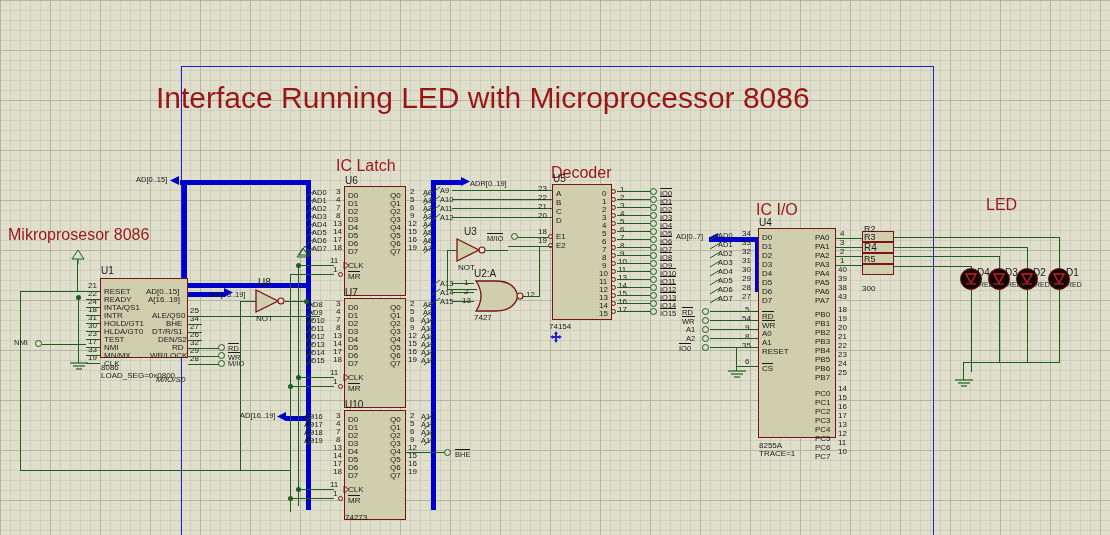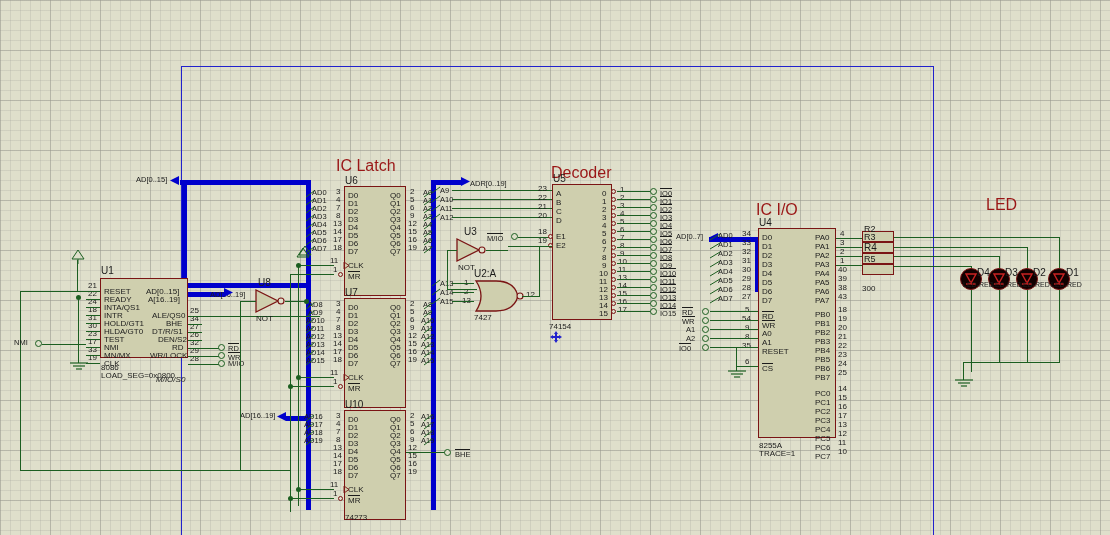--- a/index.html
+++ b/index.html
@@ -47,21 +47,23 @@
   .res{position:absolute;background:#cfcfae;border:1.5px solid #7a1414;box-sizing:border-box;}
   svg{position:absolute;overflow:visible;}
 </style>
 </head>
 <body>
 
 <div id="canvas">
 
   <div class="frame" style="left:181px;top:66px;width:751px;height:469px;"></div>
 
-
+  <div class="title" style="left:156px;top:82px;">Interface Running LED with Microprocessor 8086</div>
+
+  <div class="sect" style="left:8px;top:226px;">Mikroprosesor 8086</div>
   <div class="sect" style="left:336px;top:157px;">IC Latch</div>
   <div class="sect" style="left:551px;top:164px;">Decoder</div>
   <div class="sect" style="left:756px;top:201px;">IC I/O</div>
   <div class="sect" style="left:986px;top:196px;">LED</div>
 
   <div class="bus bush" style="left:180px;top:180px;width:130px;"></div>
   <div class="bus busv" style="left:182px;top:180px;height:105px;"></div>
   <div class="bus busv" style="left:306px;top:180px;height:330px;"></div>
   <div class="bus bush" style="left:182px;top:283px;width:125px;"></div>
   <div class="netlbl" style="left:136px;top:176px;">AD[0..15]</div>

